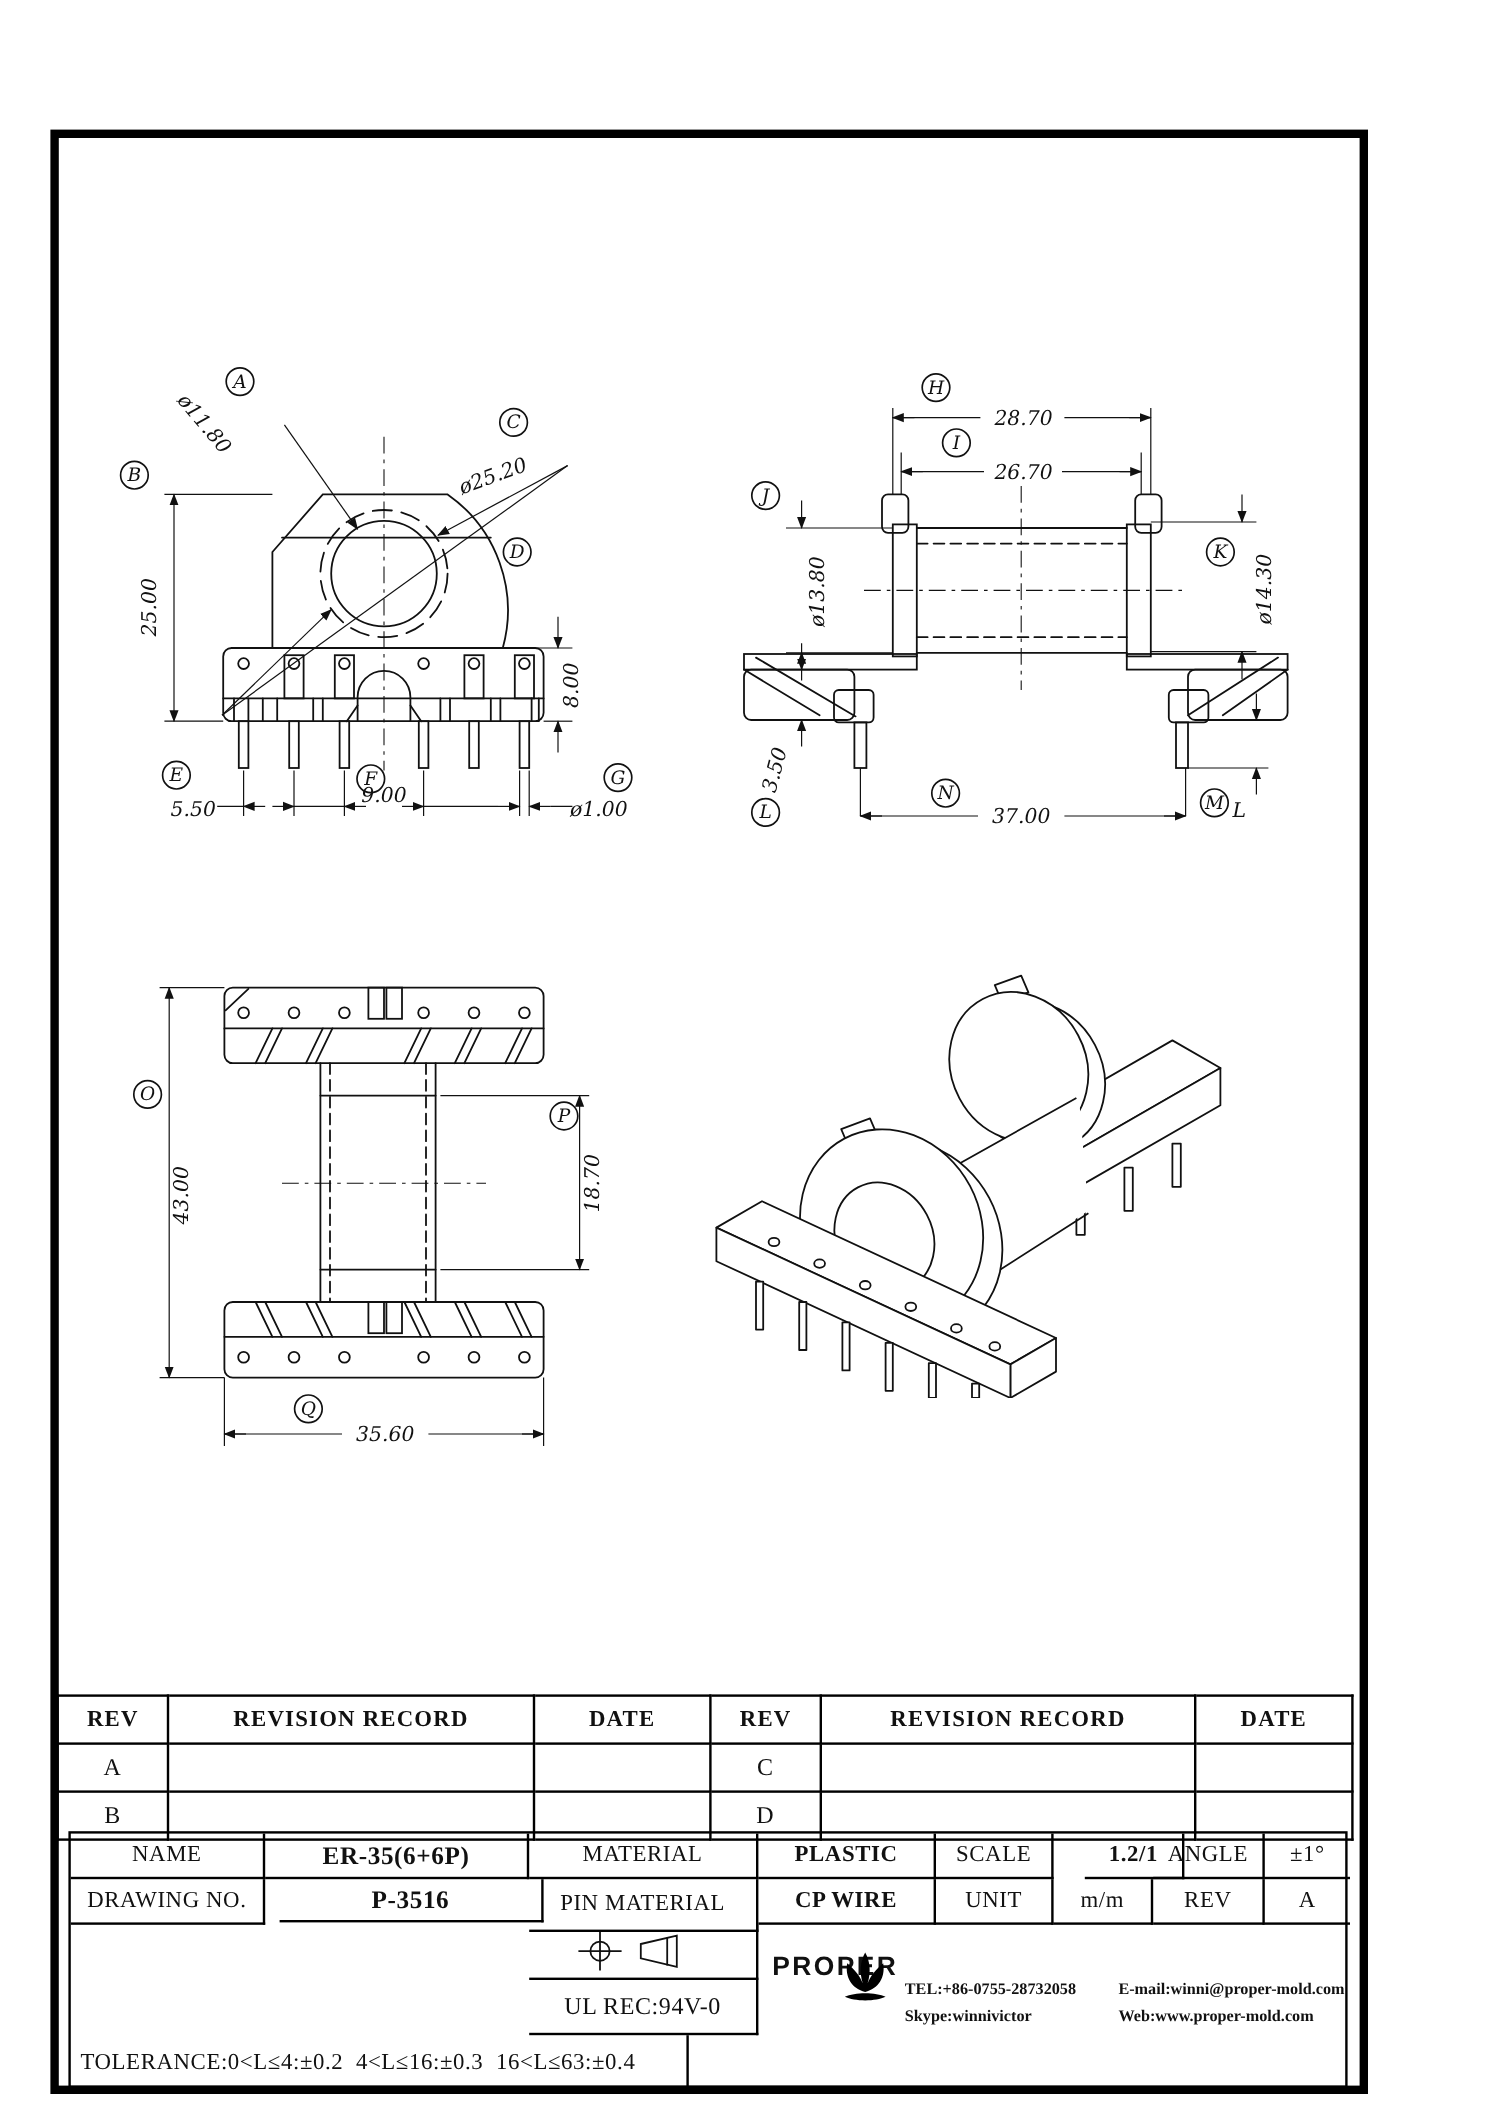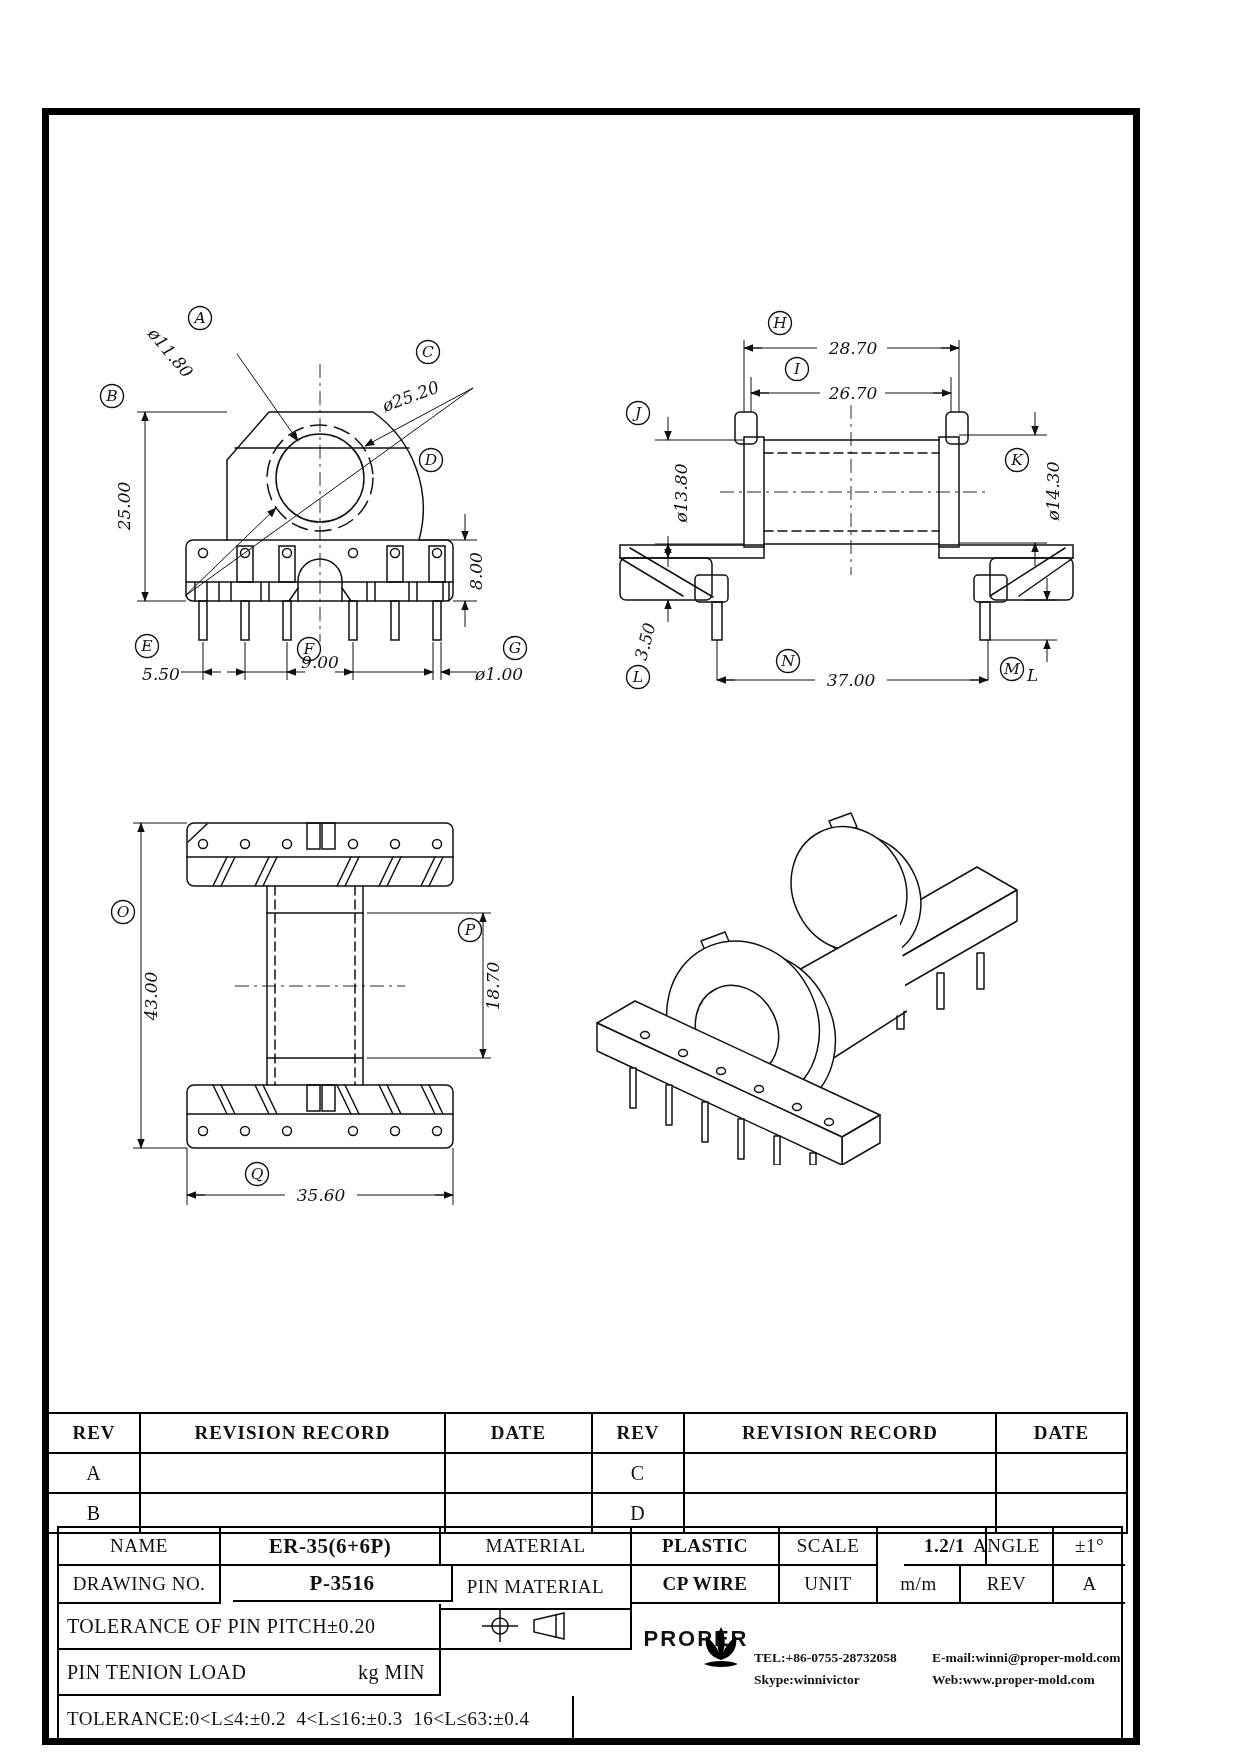--- a/index.html
+++ b/index.html
@@ -352,36 +352,32 @@
 
     <div class="cell" style="left:0;top:38px;width:162px;height:38px">DRAWING NO.</div>
     <div class="cell b" style="left:174px;top:38px;width:220px;height:36px;font-size:21px">P-3516</div>
     <div class="cell" style="left:382px;top:38px;width:191px;height:44px">PIN MATERIAL</div>
     <div class="cell b" style="left:573px;top:38px;width:148px;height:38px">CP WIRE</div>
     <div class="cell" style="left:721px;top:38px;width:98px;height:38px">UNIT</div>
     <div class="cell" style="left:819px;top:38px;width:83px;height:38px">m/m</div>
     <div class="cell" style="left:902px;top:38px;width:93px;height:38px">REV</div>
     <div class="cell noR" style="left:995px;top:38px;width:71px;height:38px">A</div>
 
-    <div class="cell left" style="left:0;top:76px;width:382px;height:46px;font-size:20px">TOLERANCE OF PIN PITCH±0.20</div>
     <div class="cell" style="left:382px;top:76px;width:191px;height:46px">
       <svg width="120" height="40" viewBox="0 0 120 40">
         <g stroke="#111" stroke-width="1.5" fill="none">
           <circle cx="24" cy="20" r="8"></circle>
           <path d="M6 20 H42 M24 4 V36"></path>
           <path d="M58 14 L88 7 L88 33 L58 26 Z"></path>
           <line x1="80" y1="8.5" x2="80" y2="32"></line>
         </g>
       </svg>
     </div>
 
-    <div class="cell left" style="left:0;top:122px;width:382px;height:46px;font-size:20px;justify-content:space-between;padding-right:14px">
-      <span>PIN TENION LOAD</span>
-      <span>kg MIN</span>
-    </div>
+    <div class="cell" style="left:382px;top:122px;width:191px;height:46px;font-size:20px">UL REC:94V-0</div>
 
     <div class="cell left noB" style="left:0;top:168px;width:515px;height:46px;font-size:19px;white-space:pre">TOLERANCE:0&lt;L≤4:±0.2  4&lt;L≤16:±0.3  16&lt;L≤63:±0.4</div>
 
     <div class="company">
       <div class="logo">
         <svg width="50" height="44" viewBox="0 0 50 44">
           <path fill="#000" d="M25 34 C14 31 8 22 10 10 C16 15 21 21 23 27 C20 17 21 8 25 1 C29 8 30 17 27 27 C29 21 34 15 40 10 C42 22 36 31 25 34 Z"></path>
           <path fill="#000" d="M8 38 C16 34 34 34 42 38 C34 42 16 42 8 38 Z"></path>
         </svg>
         <div class="lt">PROPER</div>

